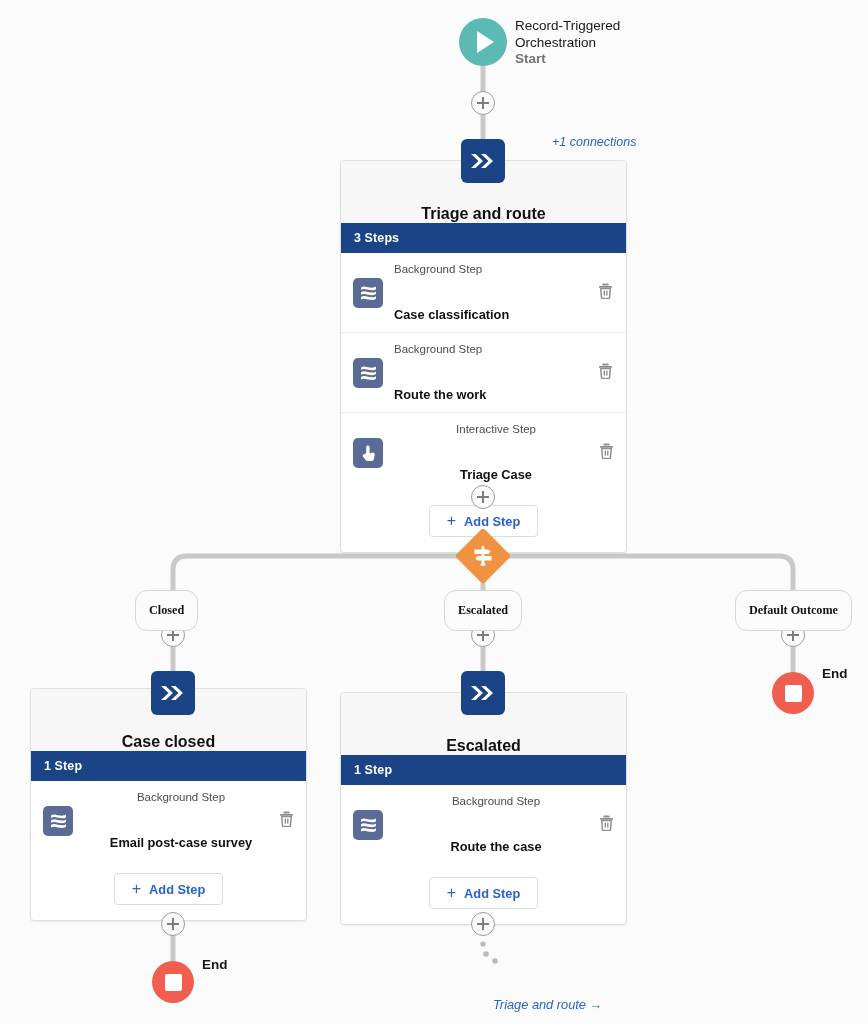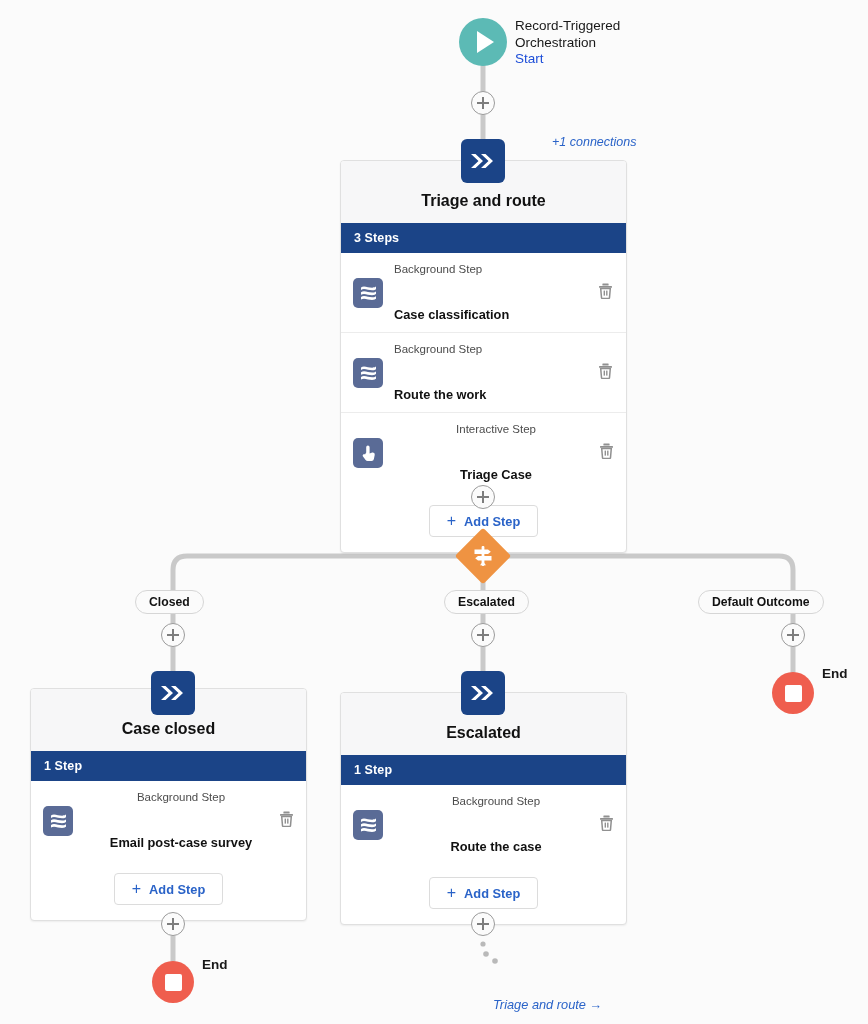--- a/index.html
+++ b/index.html
@@ -30,21 +30,21 @@
     background: #5cbab5; display: flex; align-items: center; justify-content: center;
   }
   .play-tri {
     width: 0; height: 0; margin-left: 5px;
     border-left: 17px solid #ffffff;
     border-top: 11px solid transparent;
     border-bottom: 11px solid transparent;
   }
   .node-label { position: absolute; font-size: 13.5px; line-height: 16.5px; color: #181818; }
   .node-label .ttl { font-weight: normal; }
-  .node-label .sub { font-weight: normal; color: #1d4ed8; }
+  .node-label .sub { font-weight: bold; color: #737373; }
 
   
   .stage-icon {
     position: absolute; width: 44px; height: 44px; border-radius: 6px;
     background: #1b4487; display: flex; align-items: center; justify-content: center;
     z-index: 5;
   }
 
   
   .conn-link {
@@ -56,21 +56,20 @@
   .card {
     position: absolute; background: #ffffff;
     border: 1px solid #e0e0e0; border-radius: 4px;
     box-shadow: 0 1px 2px rgba(0,0,0,.06);
     overflow: hidden;
   }
   .card-head {
     background: #f7f7f8; text-align: right;
     font-size: 16px; font-weight: bold; color: #111;
     display: flex; align-items: flex-end; justify-content: center;
-    padding-bottom: 13px;
   }
   .card-steps-bar {
     background: #1b4487; color: #ffffff;
     font-size: 12.5px; font-weight: bold;
     padding: 8px 13px; letter-spacing: .1px;
   }
   .step-row {
     display: flex; align-items: center;
     padding: 9px 12px; border-bottom: 1px solid #ececec;
     min-height: 52px;
@@ -103,21 +102,21 @@
     position: absolute; width: 40px; height: 40px; background: #ef9342;
     transform: rotate(45deg); border-radius: 3px;
   }
   .diamond svg { position: relative; z-index: 2; }
 
   
   .pill {
     position: absolute; background: #fbfbfb;
     border: 1px solid #d6d6d6; border-radius: 12px;
     font-size: 12.2px; font-weight: bold; color: #111;
-    padding: 4px 13px; white-space: nowrap; z-index: 3;
+    padding: 12px 13px; white-space: nowrap; z-index: 3; font-family: Liberation Serif, serif;
   }
 
   
   .end-circle {
     position: absolute; width: 42px; height: 42px; border-radius: 50%;
     background: #ef5e4e; display: flex; align-items: center; justify-content: center;
   }
   .end-square { width: 17px; height: 17px; background: #ffffff; border-radius: 2px; }
   .end-label { position: absolute; font-size: 13.5px; font-weight: bold; color: #181818; }
 
@@ -265,21 +264,21 @@
     <svg width="26" height="26" viewBox="0 0 26 26">
       <rect x="11.6" y="3" width="2.8" height="20" rx="1" fill="#ffffff"></rect>
       <path d="M4.5 6.5 h13.5 l2.8 2.3 -2.8 2.3 H4.5 Z" fill="#ffffff"></path>
       <path d="M21.5 13 H8 l-2.8 2.3 2.8 2.3 h13.5 Z" fill="#ffffff"></path>
       <path d="M13 18.6 l3 3.6 h-6 Z" fill="#ffffff"></path>
     </svg>
   </div>
 
   <div class="pill" style="left:135px; top:590px;">Closed</div>
   <div class="pill" style="left:444px; top:590px;">Escalated</div>
-  <div class="pill" style="left:698px; top:590px;">Default Outcome</div>
+  <div class="pill" style="left:735px; top:590px;">Default Outcome</div>
 
   <div class="plus" style="left:161px; top:623px;"></div>
   <div class="plus" style="left:471px; top:623px;"></div>
   <div class="plus" style="left:781px; top:623px;"></div>
 
   <div class="end-circle" style="left:772px; top:672px;">
     <div class="end-square"></div>
   </div>
   <div class="end-label" style="left:822px; top:666px;">End</div>
 

